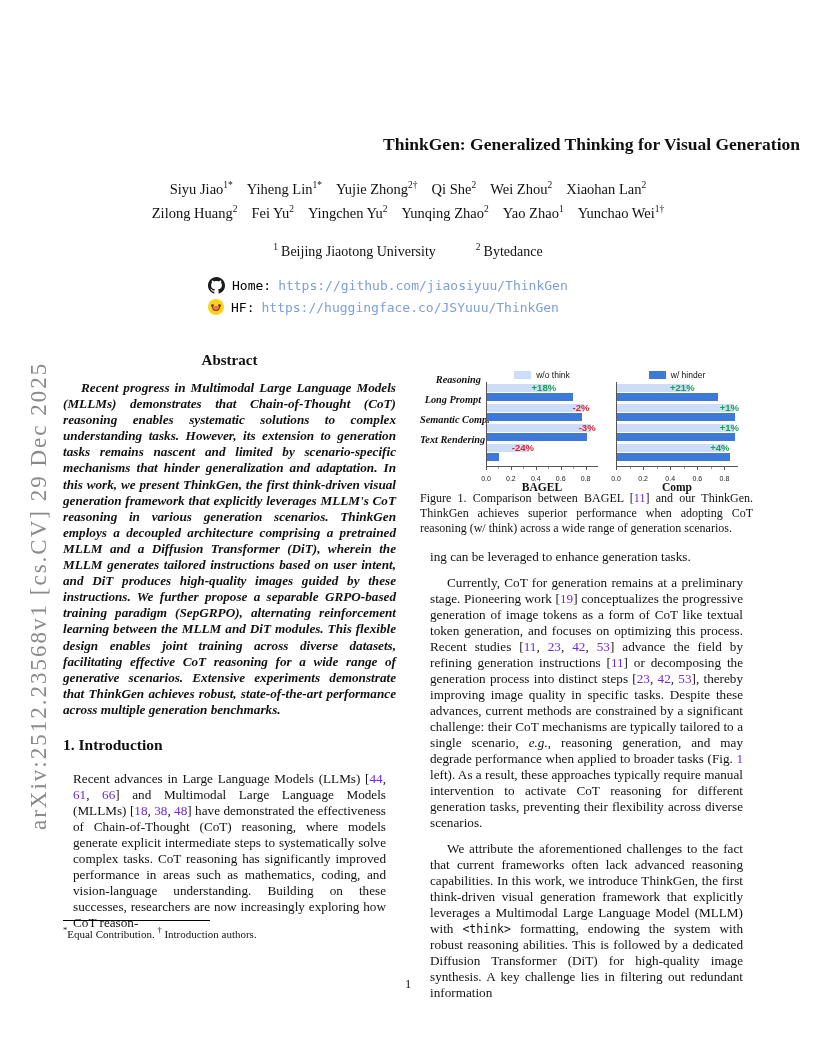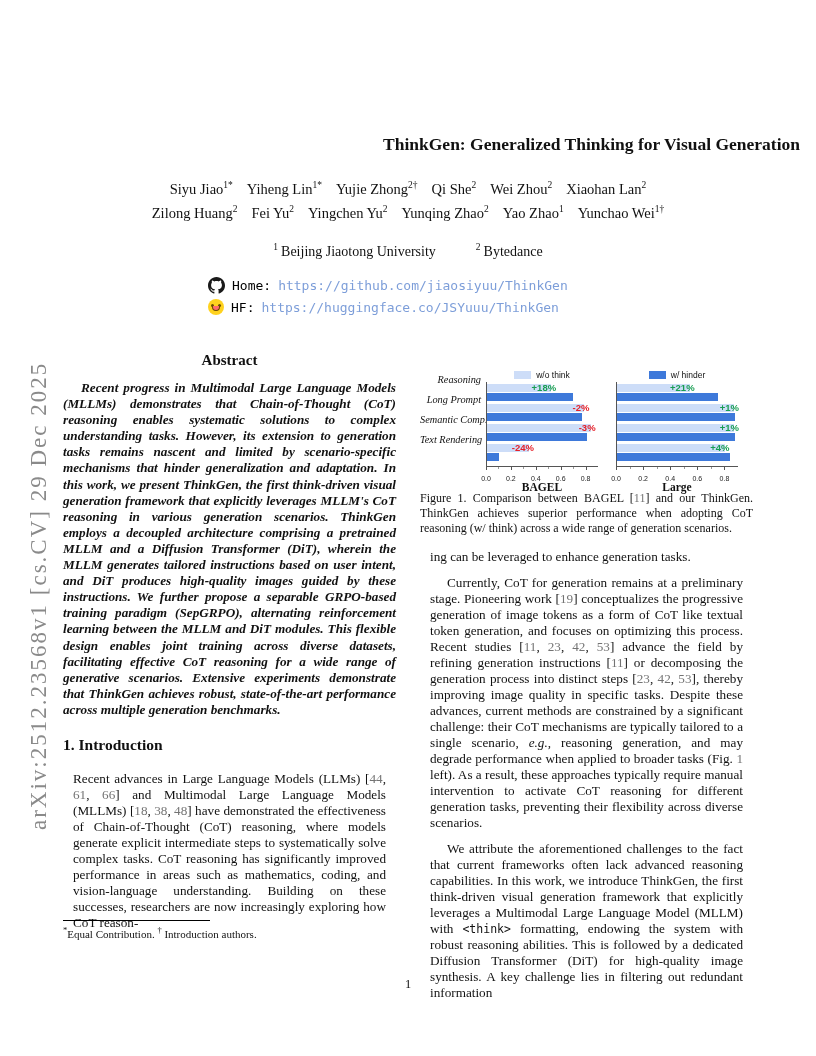--- a/index.html
+++ b/index.html
@@ -34,32 +34,32 @@
 
   
   .col { position:absolute; top:352px; width:333px; font-size:13.2px; line-height:16px; text-align:justify; }
   .col-left { left:63px; }
   .col-right { left:420px; }
   .abs-heading { text-align:center; font-weight:bold; font-size:15px; margin:0 0 12px 0; }
   .abstract { font-style:italic; font-weight:bold; text-indent:18px; margin:0; line-height:16.1px; }
   .sec-heading { font-size:15.5px; font-weight:bold; margin:19px 0 18px 0; text-align:left; }
   .para { margin:10px; }
   .indent { text-indent:17px; }
-  .run-cite { color:#737373; }
+  .run-cite { color:#6d28d9; }
   .run-i { font-style:italic; }
   .run-mono { font-family:"DejaVu Sans Mono","Liberation Mono", monospace; font-size:11.5px; }
   .run-sup { vertical-align:super; font-size:8.5px; }
 
   .footnote { position:absolute; top:920px; left:63px; width:333px; font-size:11px; color:#111; }
   .footnote-rule { width:147px; border-top:1px solid #000; margin-bottom:4px; }
 
   
   .figure { position:relative; height:128px; margin:2px 0 4px 0; }
   .cat-labels { position:absolute; left:0; top:17px; width:64px; }
-  .cat-label { height:20px; line-height:17px; text-align:right; font-weight:normal; font-style:italic;
+  .cat-label { height:20px; line-height:17px; text-align:right; font-weight:bold; font-style:italic;
                font-size:10.3px; padding-right:3px; white-space:nowrap; }
   .chart { position:absolute; top:0;margin-top:13px; }
   .chart-0 { left:66px; width:112px; }
   .chart-1 { left:196px; width:122px; }
   .legend { height:15px; display:flex; justify-content:center; align-items:center; gap:5px;
             font-family:"Liberation Sans", sans-serif; font-size:8.5px; color:#111; }
   .swatch { width:17px; height:8px; display:inline-block; }
   .plot { position:relative; height:84px; border-left:1.2px solid #555; border-bottom:1.2px solid #555; }
   .brow { position:absolute; left:0; right:0; height:18px; }
   .bar { height:8px; }
@@ -205,21 +205,21 @@
             <span class="tick" style="left: 44.4444%;">0.4</span>
             <span class="tickmark" style="left: 66.6667%;"></span>
             <span class="tick" style="left: 66.6667%;">0.6</span>
             <span class="tickmark" style="left: 88.8889%;"></span>
             <span class="tick" style="left: 88.8889%;">0.8</span>
             <span class="tickmark minor" style="left: 11.1111%;"></span>
             <span class="tickmark minor" style="left: 33.3333%;"></span>
             <span class="tickmark minor" style="left: 55.5556%;"></span>
             <span class="tickmark minor" style="left: 77.7778%;"></span>
           </div>
-          <div class="xtitle">Large</div>
+          <div class="xtitle">Comp</div>
         </div>
     </div>
     <div class="caption"><span>Figure 1. Comparison between BAGEL [</span><span class="run-cite">11</span><span>] and our ThinkGen. ThinkGen achieves superior performance when adopting CoT reasoning (w/ think) across a wide range of generation scenarios.</span></div>
     <p class="para"><span>ing can be leveraged to enhance generation tasks.</span></p>
     <p class="para indent"><span>Currently, CoT for generation remains at a preliminary stage. Pioneering work [</span><span class="run-cite">19</span><span>] conceptualizes the progressive generation of image tokens as a form of CoT like textual token generation, and focuses on optimizing this process. Recent studies [</span><span class="run-cite">11</span><span>, </span><span class="run-cite">23</span><span>, </span><span class="run-cite">42</span><span>, </span><span class="run-cite">53</span><span>] advance the field by refining generation instructions [</span><span class="run-cite">11</span><span>] or decomposing the generation process into distinct steps [</span><span class="run-cite">23</span><span>, </span><span class="run-cite">42</span><span>, </span><span class="run-cite">53</span><span>], thereby improving image quality in specific tasks. Despite these advances, current methods are constrained by a significant challenge: their CoT mechanisms are typically tailored to a single scenario, </span><span class="run-i">e.g.</span><span>, reasoning generation, and may degrade performance when applied to broader tasks (Fig. </span><span class="run-cite">1</span><span> left). As a result, these approaches typically require manual intervention to activate CoT reasoning for different generation tasks, preventing their flexibility across diverse scenarios.</span></p>
     <p class="para indent"><span>We attribute the aforementioned challenges to the fact that current frameworks often lack advanced reasoning capabilities. In this work, we introduce ThinkGen, the first think-driven visual generation framework that explicitly leverages a Multimodal Large Language Model (MLLM) with </span><span class="run-mono">&lt;think&gt;</span><span> formatting, endowing the system with robust reasoning abilities. This is followed by a dedicated Diffusion Transformer (DiT) for high-quality image synthesis. A key challenge lies in filtering out redundant information</span></p>
   </div>
 
   <div class="pageno">1</div>
 

